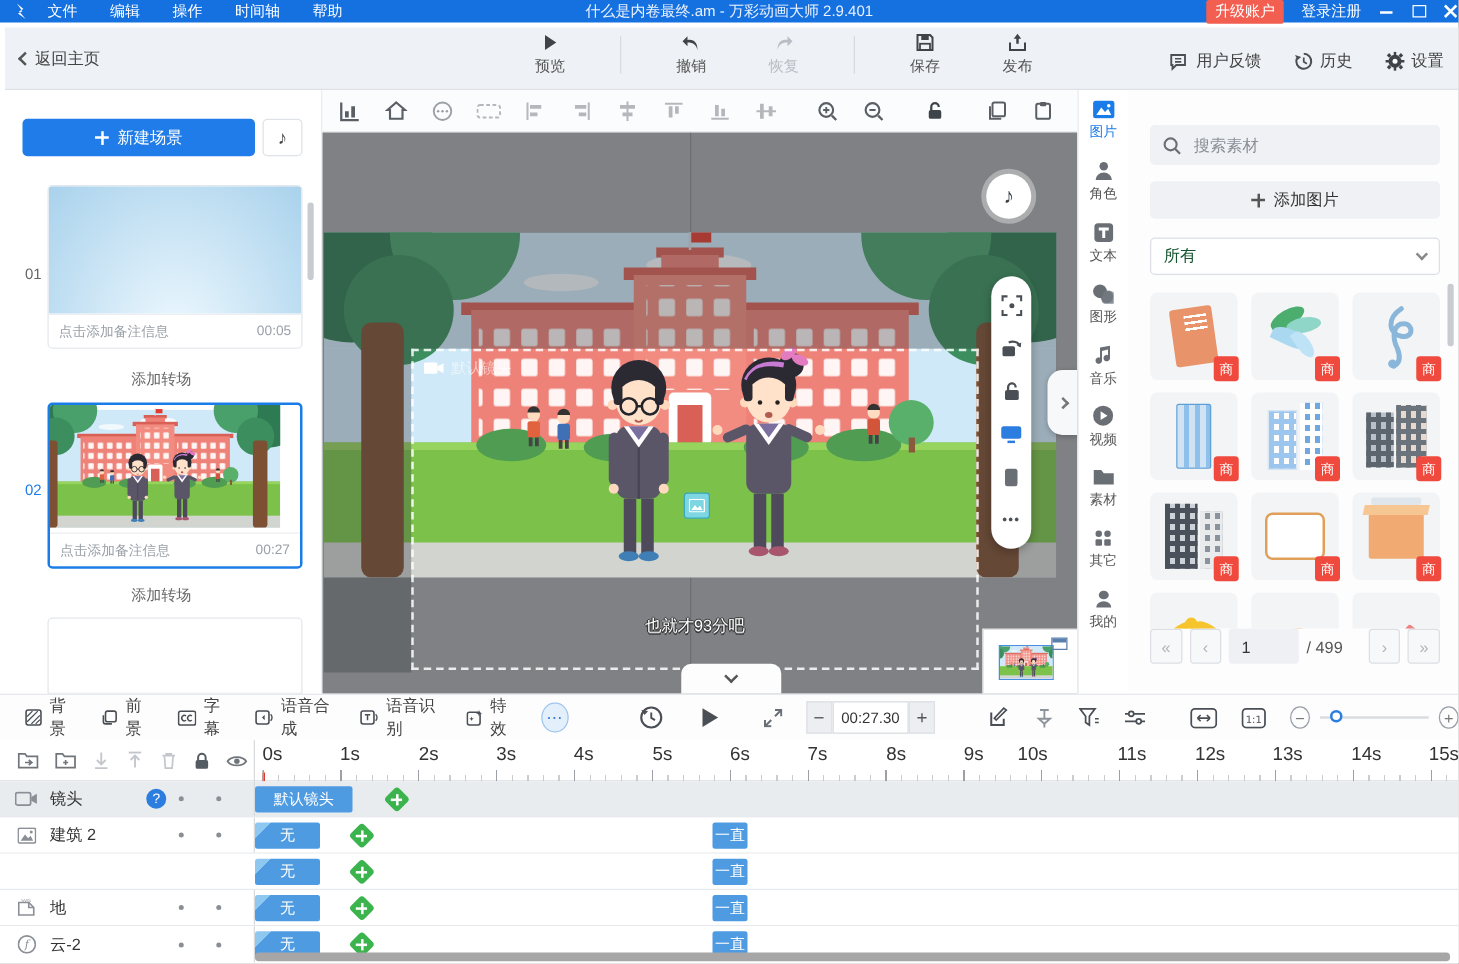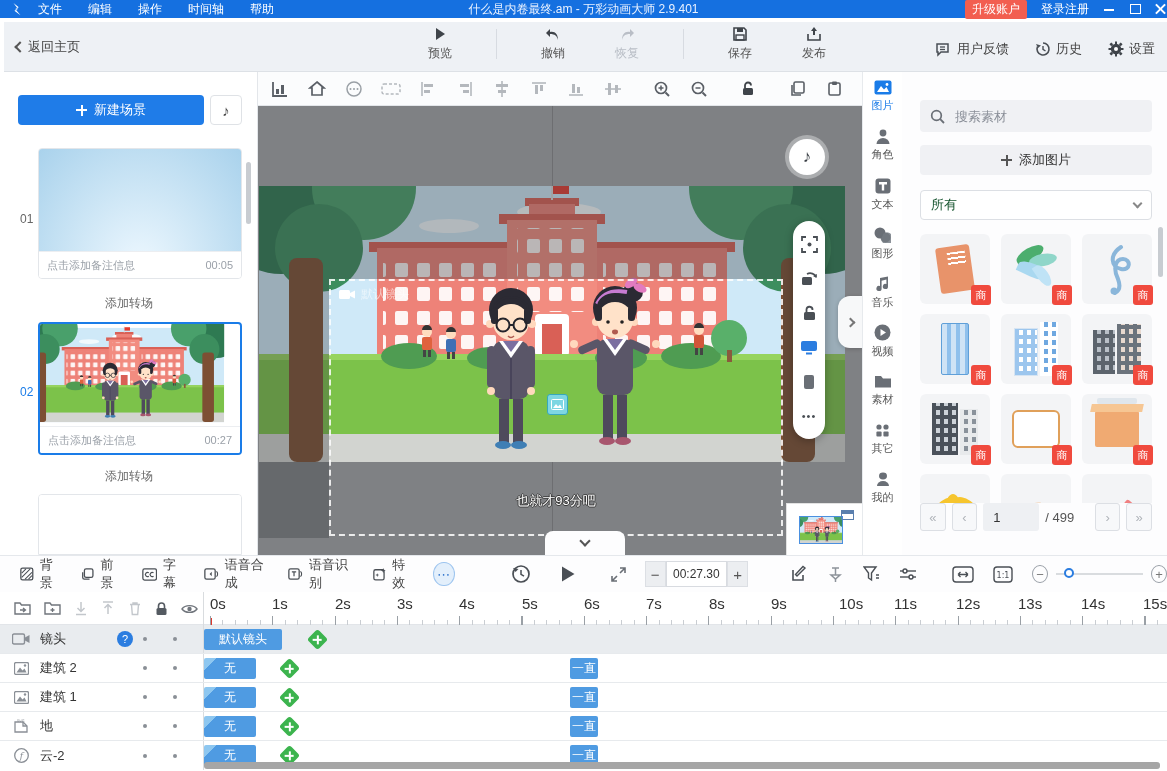--- a/index.html
+++ b/index.html
@@ -945,21 +945,21 @@
         <span class="rlab" style="left:6px;">0s</span>
         <span class="rlab" style="left:68px;">1s</span>
         <span class="rlab" style="left:131px;">2s</span>
         <span class="rlab" style="left:193px;">3s</span>
         <span class="rlab" style="left:255px;">4s</span>
         <span class="rlab" style="left:318px;">5s</span>
         <span class="rlab" style="left:380px;">6s</span>
         <span class="rlab" style="left:442px;">7s</span>
         <span class="rlab" style="left:505px;">8s</span>
         <span class="rlab" style="left:567px;">9s</span>
-        <span class="rlab" style="left:635px;">10s</span>
+        <span class="rlab" style="left:610px;">10s</span>
         <span class="rlab" style="left:690px;">11s</span>
         <span class="rlab" style="left:752px;">12s</span>
         <span class="rlab" style="left:814px;">13s</span>
         <span class="rlab" style="left:877px;">14s</span>
         <span class="rlab" style="left:939px;">15s</span>
         <span class="playhead"></span>
       </div>
     </div>
 
     <div class="trow cam" style="top:33px;">
@@ -991,32 +991,20 @@
         <span class="trk-name">建筑 2</span>
         <span class="mini-dot"></span>
         <span class="mini-dot"></span>
       </div>
       <span class="chip" style="left:204px;width:52px;">无</span>
       <span class="gdiamond" style="left:282px;"></span>
       <span class="chip plain" style="left:570px;width:28px;">一直</span>
     </div>
 
     <div class="trow" style="top:91px;">
-      <div class="trk-label">
-        <span class="trk-ico">
-          <svg width="15" height="13" viewBox="0 0 15 13">
-              <rect x="0.5" y="0.5" width="14" height="12" rx="1.5" fill="none" stroke="#8a8f96" stroke-width="1.3"></rect>
-              <path d="M2.5 10.5 L6 5.5 L8.5 8.5 L10.5 6.5 L12.5 10.5 Z" fill="#8a8f96"></path>
-              <circle cx="11" cy="3.5" r="1.2" fill="#8a8f96"></circle>
-            </svg>
-        </span>
-        <span class="trk-name">建筑 1</span>
-        <span class="mini-dot"></span>
-        <span class="mini-dot"></span>
-      </div>
       <span class="chip" style="left:204px;width:52px;">无</span>
       <span class="gdiamond" style="left:282px;"></span>
       <span class="chip plain" style="left:570px;width:28px;">一直</span>
     </div>
 
     <div class="trow" style="top:120px;">
       <div class="trk-label">
         <span class="trk-ico">
           <svg width="14" height="14" viewBox="0 0 14 14">
               <path d="M1 3 h8 l4 4 v6 H1 Z" fill="none" stroke="#8a8f96" stroke-width="1.3"></path>

